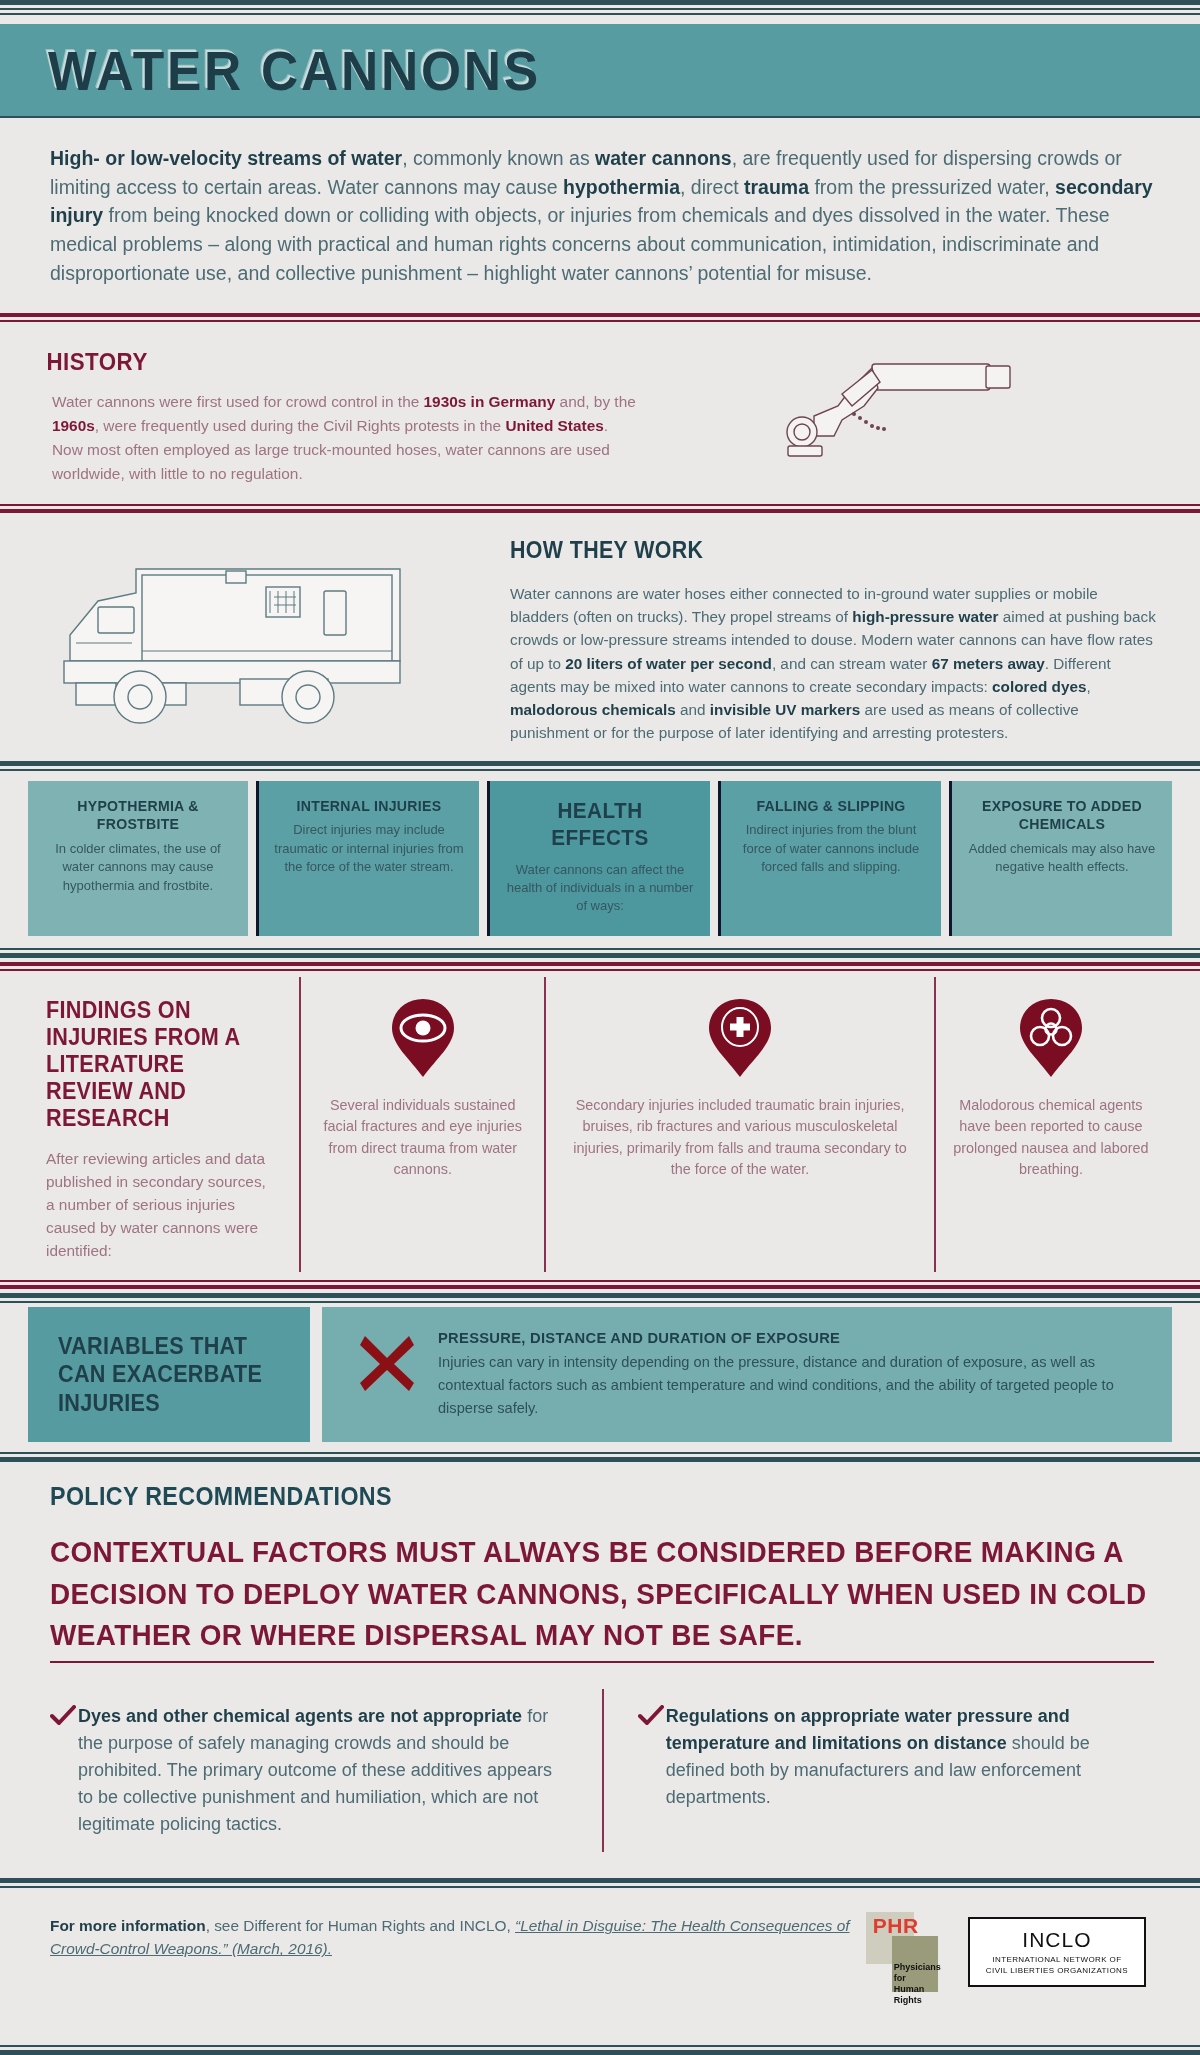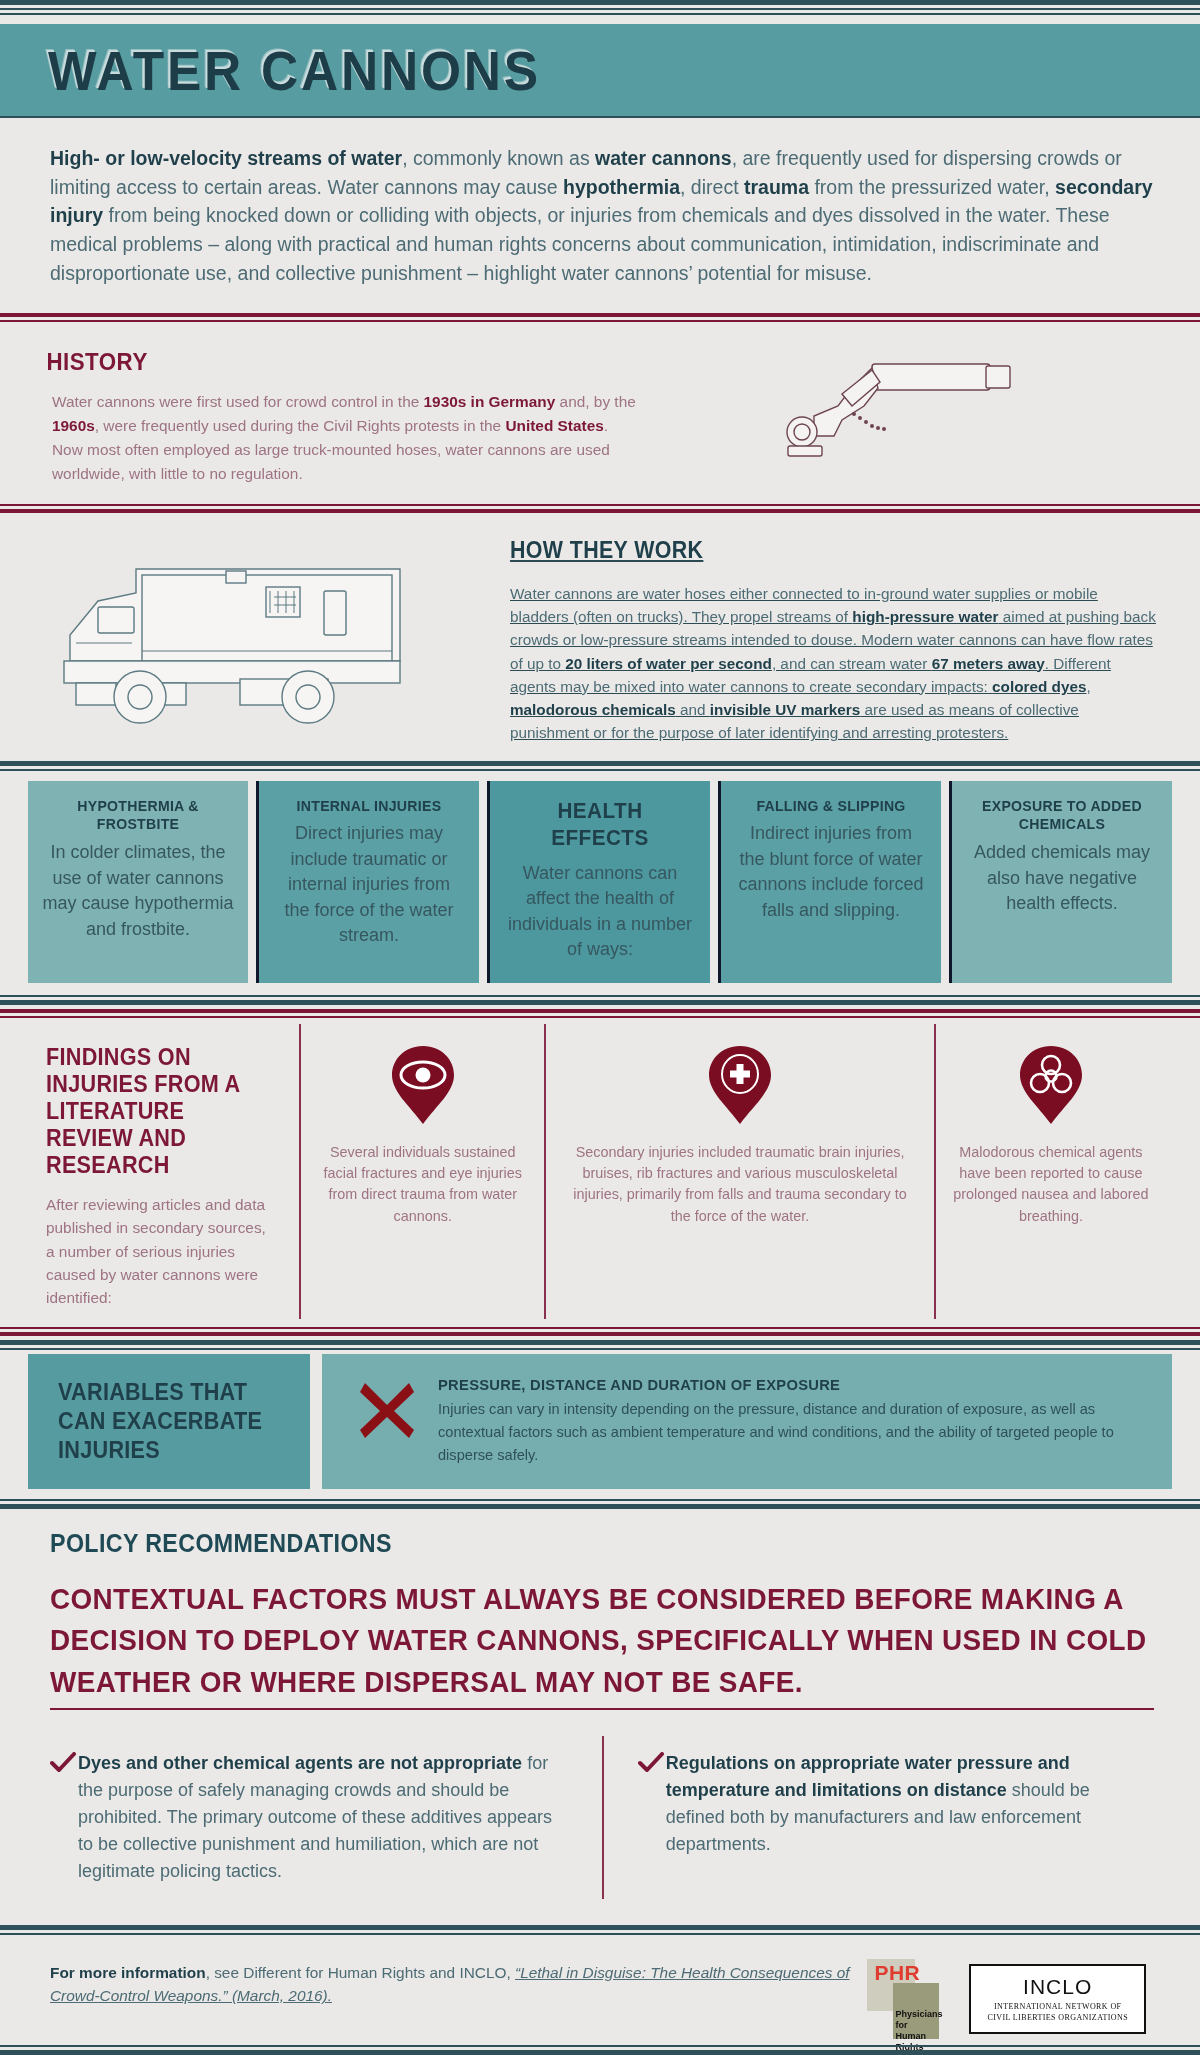--- a/index.html
+++ b/index.html
@@ -57,21 +57,21 @@
     color: #7d1738; padding: 12px 0 14px 50px;
     transform: scaleX(.93); transform-origin: left;
   }
   .history-body {
     width: 640px; padding-left: 52px;
     font-size: 15.4px; line-height: 1.55; color: #9e7383;
   }
   .cannon-art { position: absolute; right: 180px; top: 28px; }
 
   
-  .htw { display: flex; padding: 18px 40px 16px 40px; gap: 10px; text-decoration: underline; }
+  .htw { display: flex; padding: 18px 40px 16px 40px; gap: 10px; }
   .htw-left { width: 460px; position: relative; }
   .htw-right { flex: 1; padding-top: 6px; }
   .htw-title {
     font-family: "Liberation Sans Narrow","Liberation Sans", sans-serif;
     font-size: 23px; font-weight: bold; color: #1f3f4a;
     letter-spacing: .4px; margin-bottom: 18px;
     transform: scaleX(.93); transform-origin: left;
   }
   .htw-body { font-size: 15.3px; line-height: 1.52; color: #4c6b74; }
 
@@ -84,21 +84,21 @@
   .ebox:first-child { border-left: none; }
   .ebox h4 {
     font-family: "Liberation Sans Narrow","Liberation Sans", sans-serif;
     font-size: 15px; font-weight: bold; color: #1f3f4a;
     letter-spacing: .3px; margin-bottom: 6px; line-height: 1.25;
     transform: scaleX(.94);
   }
   .ebox.center h4 {
     font-size: 22px; letter-spacing: .5px; margin-bottom: 9px;
   }
-  .ebox p { font-size: 18px; line-height: 1.42; color: #36575f; }
+  .ebox p { font-size: 13px; line-height: 1.42; color: #36575f; }
 
   
   .findings { display: flex; padding: 6px 34px 8px 34px; }
   .f-left { width: 272px; padding: 20px 28px 10px 12px; }
   .f-left h3 {
     font-family: "Liberation Sans Narrow","Liberation Sans", sans-serif;
     font-size: 23px; font-weight: bold; color: #7d1738;
     line-height: 1.18; letter-spacing: .3px; margin-bottom: 14px;
     transform: scaleX(.94); transform-origin: left;
   }
@@ -171,21 +171,21 @@
   .phr .sq1 { position: absolute; left: 0; top: 6px; width: 48px; height: 52px; background: #cfcdbe; }
   .phr .sq2 { position: absolute; left: 26px; top: 30px; width: 46px; height: 56px; background: #9a9b7a; }
   .phr .phrtext { position: absolute; left: 7px; top: 8px; font-size: 21px; font-weight: bold; color: #e03b2f; letter-spacing: .5px; }
   .phr .sub { position: absolute; left: 28px; top: 56px; font-size: 9px; font-weight: bold; color: #111; line-height: 1.22; }
 
   .inclo {
     border: 2px solid #111; background: #fff; padding: 9px 16px;
     text-align: center;
   }
   .inclo .big { font-size: 21px; color: #111; letter-spacing: 1px; }
-  .inclo .small { font-size: 8px; color: #111; letter-spacing: .4px; line-height: 1.3; margin-top: 3px; font-family: Liberation Serif, serif; }
+  .inclo .small { font-size: 8px; color: #111; letter-spacing: .4px; line-height: 1.3; margin-top: 3px; }
 
   svg { display: block; }
 </style>
 </head>
 <body>
 
 <div class="page">
 
   <div>
     <div class="rule-teal-thick"></div>

